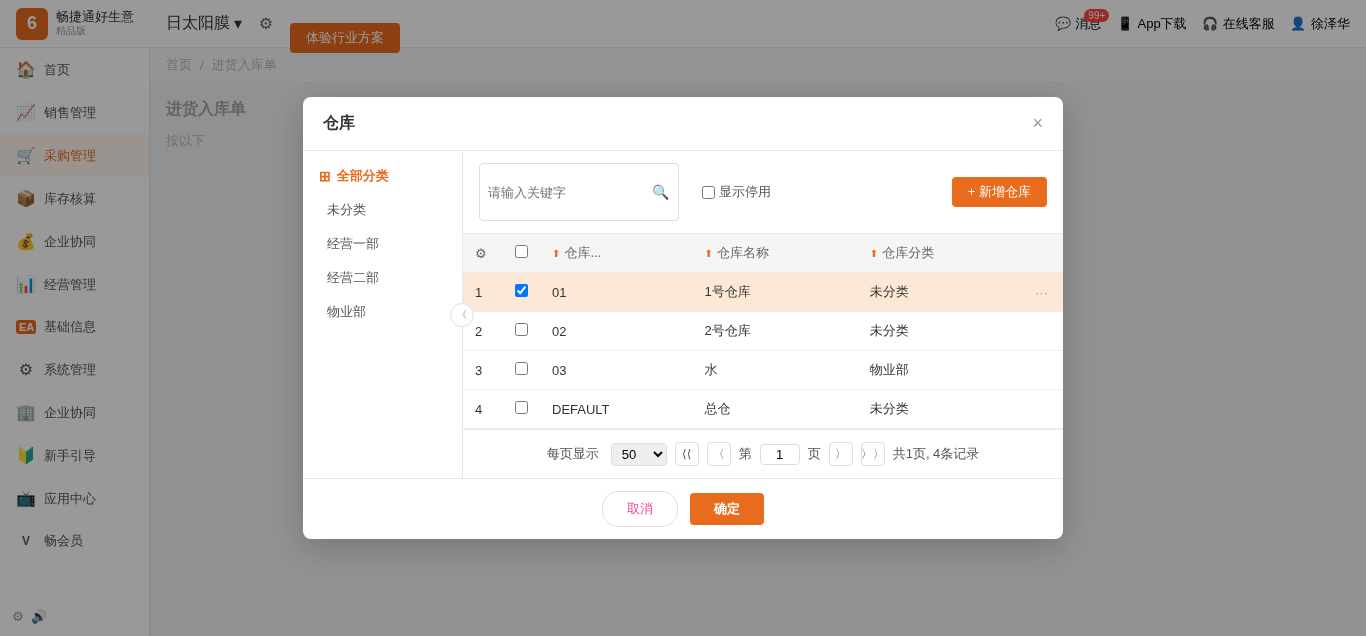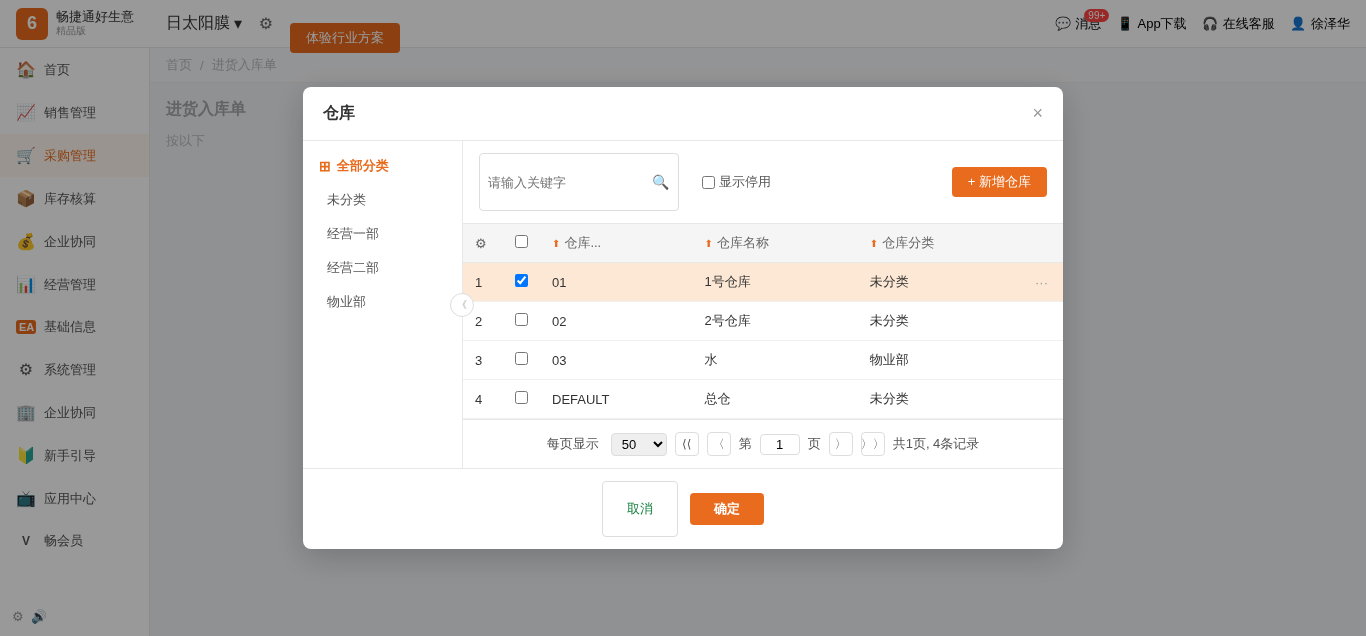--- a/index.html
+++ b/index.html
@@ -177,22 +177,22 @@
       width: 40px; text-align: center; border: 1px solid #ddd; border-radius: 4px;
       padding: 2px 4px; font-size: 13px;
     }
 
     
     .modal-footer {
       padding: 12px 20px; border-top: 1px solid #e8e8e8;
       display: flex; align-items: center; justify-content: center; gap: 12px;
     }
     .cancel-btn {
-      padding: 18px 24px; border: 1px solid #ddd; border-radius: 4px;
-      background: white; cursor: pointer; font-size: 13px; color: #15803d;
+      padding: 8px 24px; border: 1px solid #ddd; border-radius: 16px;
+      background: white; cursor: pointer; font-size: 13px; color: #ec4899;
     }
     .confirm-btn {
       padding: 7px 24px; border: none; border-radius: 4px;
       background: #e96b1d; color: white; cursor: pointer; font-size: 13px; font-weight: bold;
     }
 
     
     .bg-content { opacity: 0.4; pointer-events: none; }
   </style>
 </head>

